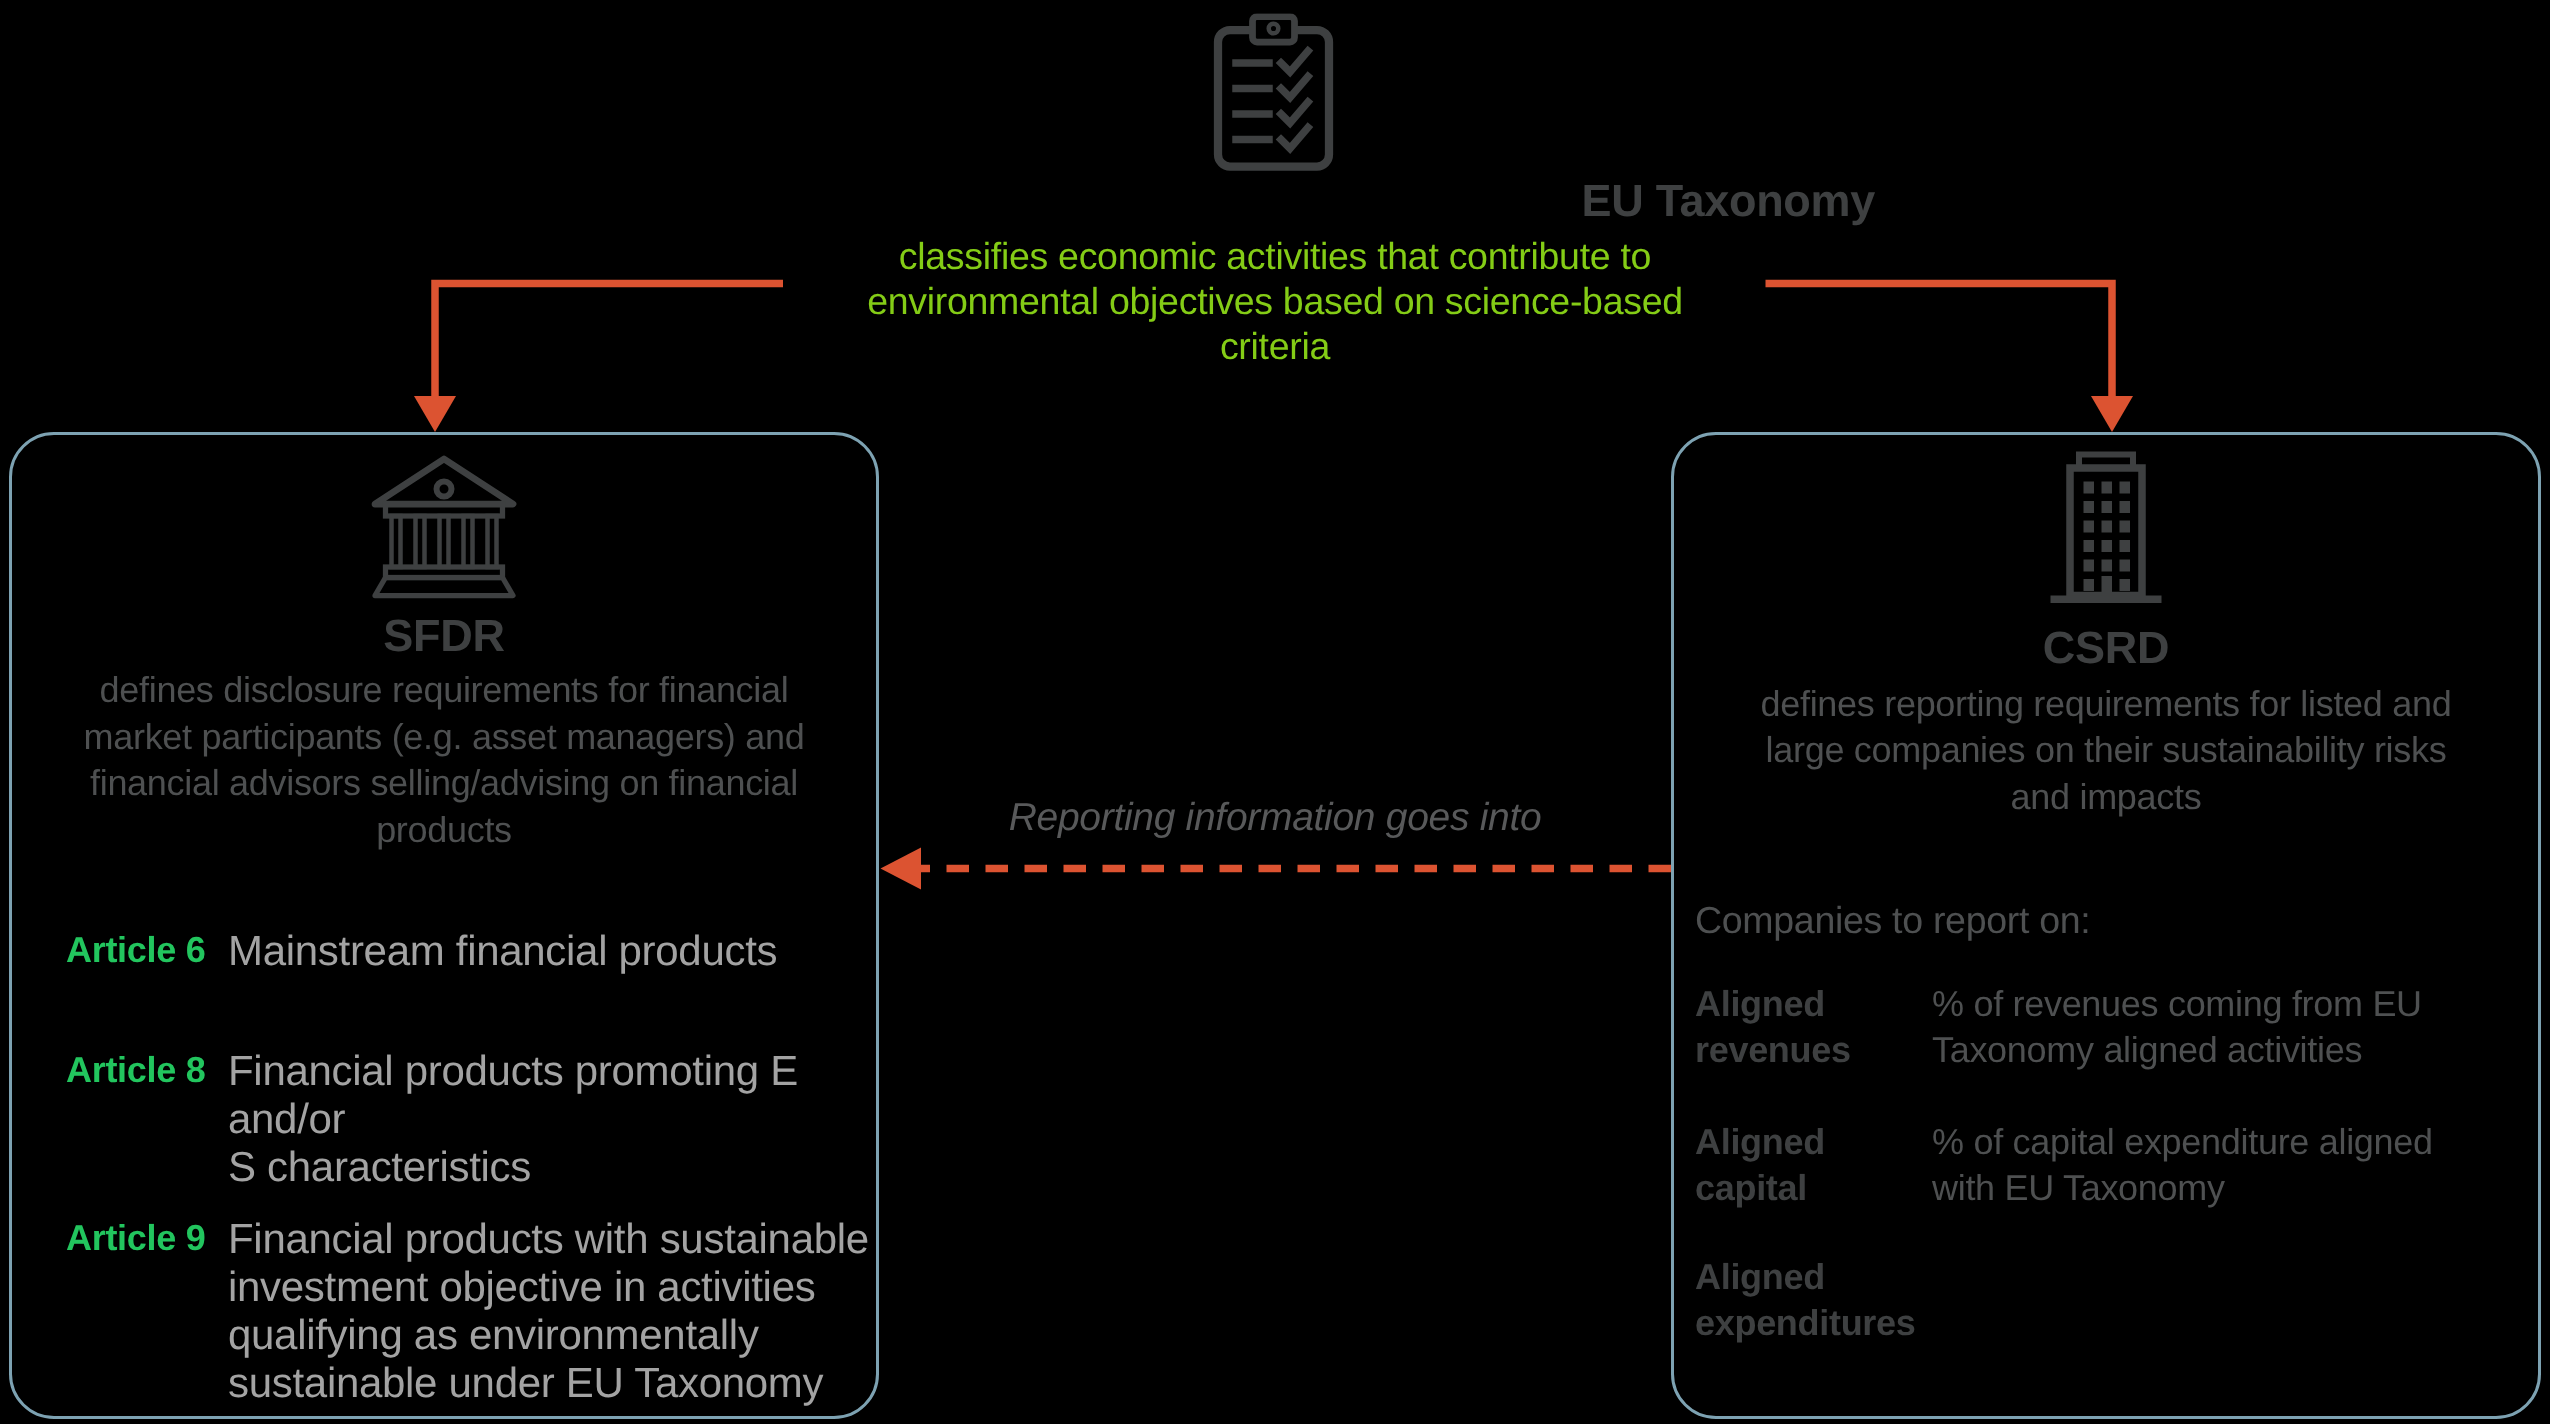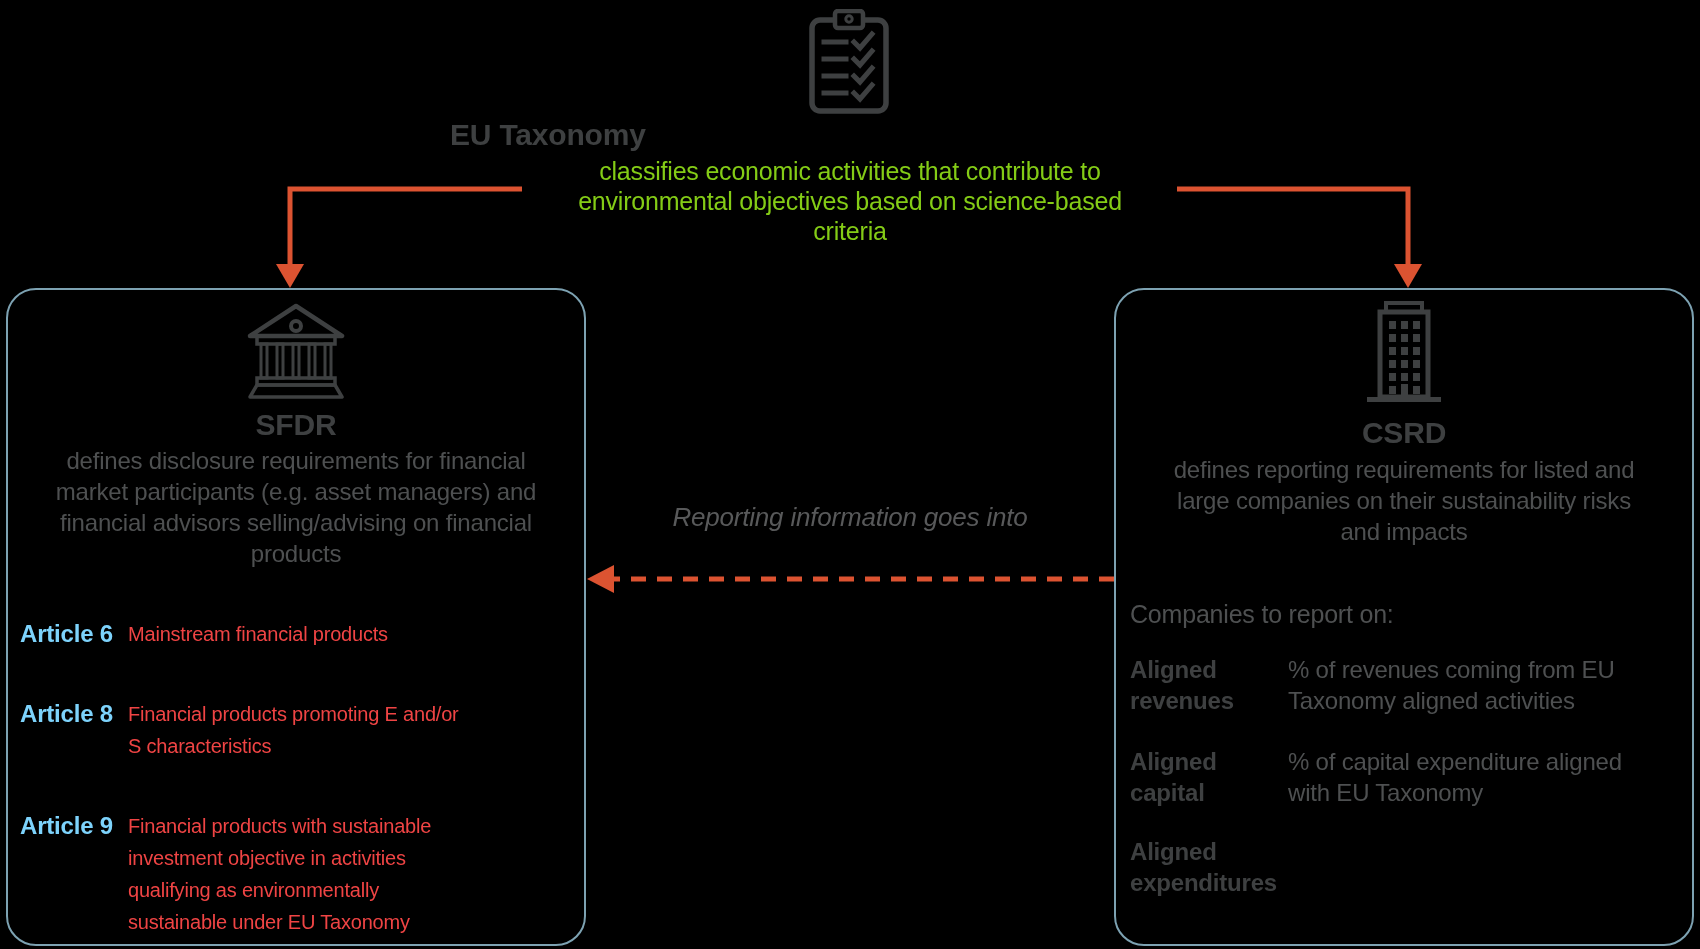--- a/index.html
+++ b/index.html
@@ -6,29 +6,29 @@
   .canvas {
     position:relative; width:1700px; height:949px; overflow:hidden;
     background:#000000;
     font-family:"Liberation Sans","DejaVu Sans",sans-serif;
     letter-spacing:-0.2px;
   }
   .abs { position:absolute; }
   svg.connectors { position:absolute; left:0; top:0; pointer-events:none; }
 
   .top-title {
-    left:450px; top:118px; width:800px; text-align:left;
+    left:450px; top:118px; width:800px; text-align:right;
     font-size:30px; font-weight:bold; color:#3e4041;
   }
   .top-desc {
     left:520px; top:156px; width:660px; text-align:center;
     font-size:25px; line-height:30px; color:#84cc16; white-space:pre-line;
   }
   .connector-label {
-    left:585px; top:502px; width:530px; text-align:center;
+    left:585px; top:529px; width:530px; text-align:center;
     font-size:26px; font-style:italic; color:#58595a;
   }
 
   .panel {
     position:absolute; top:288px; width:576px; height:654px;
     border:2px solid #7da2b2; border-radius:30px; background:transparent;
   }
   .panel.left  { left:6px; }
   .panel.right { left:1114px; }
 
@@ -38,24 +38,24 @@
     font-size:30px; font-weight:bold; color:#3e4041;
   }
   .panel-desc {
     position:absolute; left:2px; right:2px; text-align:center;
     font-size:24px; line-height:31px; color:#4e5051; white-space:pre-line;
   }
 
   .article-row { position:absolute; left:12px; display:flex; }
   .article-label {
     width:108px; flex:0 0 108px;
-    font-size:24px; line-height:32px; font-weight:bold; color:#7dd3fc;
+    font-size:24px; line-height:32px; font-weight:bold; color:#22c55e;margin-left:24px;
   }
   .article-text {
-    width:452px; font-size:20px; line-height:32px; color:#ef4444; white-space:pre-line;
+    width:452px; font-size:28px; line-height:32px; color:#a3a3a3; white-space:pre-line;
   }
 
   .report-heading {
     position:absolute; left:14px; top:310px;
     font-size:25px; color:#4e5051;
   }
   .metric-row { position:absolute; left:14px; display:flex; }
   .metric-label {
     width:158px; flex:0 0 158px;
     font-size:24px; line-height:31px; font-weight:bold; color:#3e4041; white-space:pre-line;

